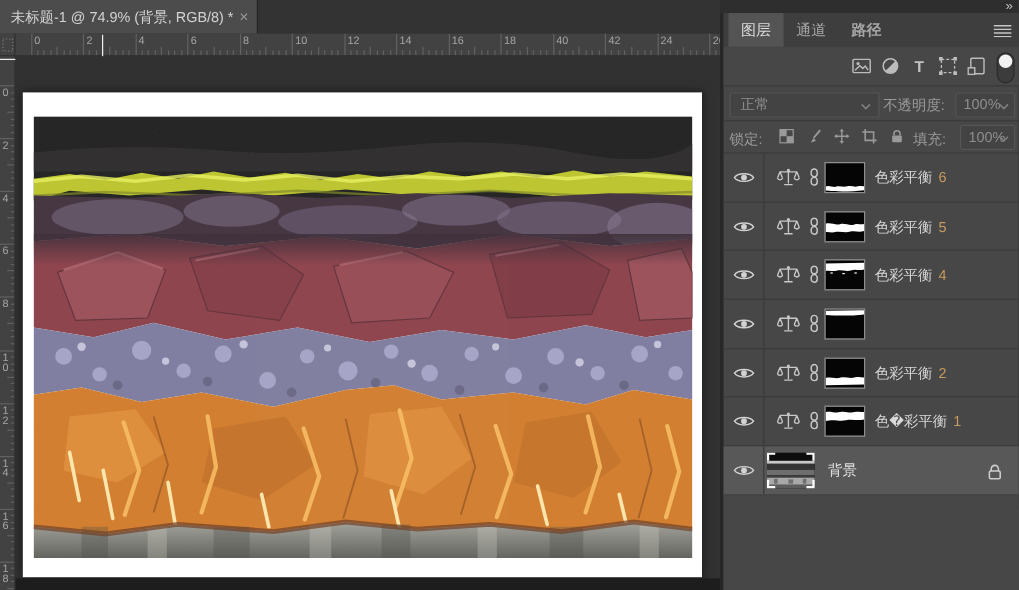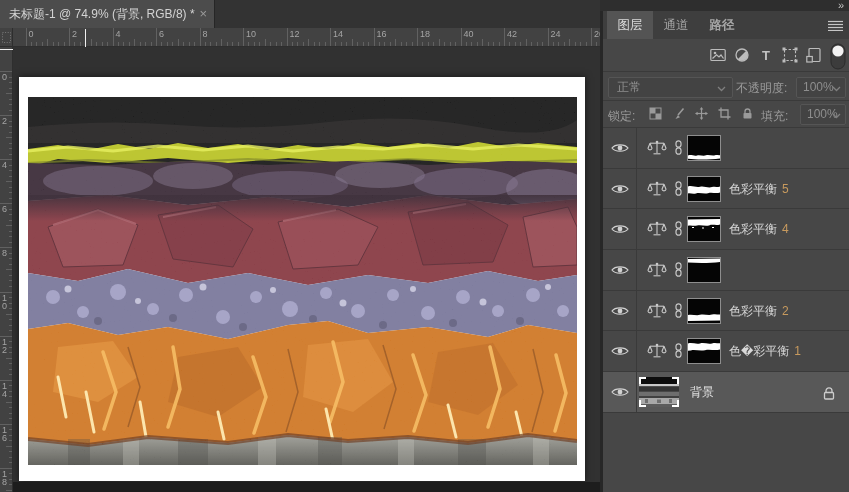--- a/index.html
+++ b/index.html
@@ -579,20 +579,22 @@
         </svg>
       <svg class="linkicon" width="9" height="15">
         <g fill="none" stroke="#c9c9c9" stroke-width="1.2">
           <rect x="2" y="0.8" width="5" height="6.4" rx="2.5"></rect>
             <rect x="2" y="7.8" width="5" height="6.4" rx="2.5"></rect>
           </g>
         </svg>
       <svg class="maskthumb" viewBox="0 0 32 24">
         <path fill="#ffffff" d="M0,19.5 C3,18 6,20.5 9,19.5 C12,18.5 15,20.5 18,19.3 C21,18.3 24,20.3 27,19.3 C29,18.7 31,19.5 32,19 L32,22.5 C22,23.8 8,23.8 0,22.8 Z"></path>
         </svg>
+      <div class="lname">
+        <span>色彩平衡</span><span class="lnum">6</span></div>
     </div>
 
     <div class="lrow">
       <div class="eyecell">
         <svg width="18" height="12">
           <path d="M1,6 C4,1.8 14,1.8 17,6 C14,10.2 4,10.2 1,6 Z" fill="none" stroke="#d2d2d2" stroke-width="1.2"></path>
           <circle cx="9" cy="6" r="2.4" fill="#d2d2d2"></circle>
           </svg>
       </div>
       <svg class="adjicon" width="20" height="16">

